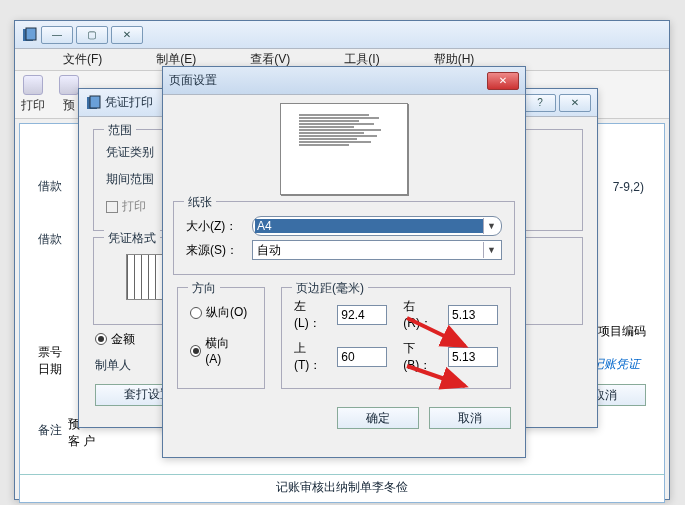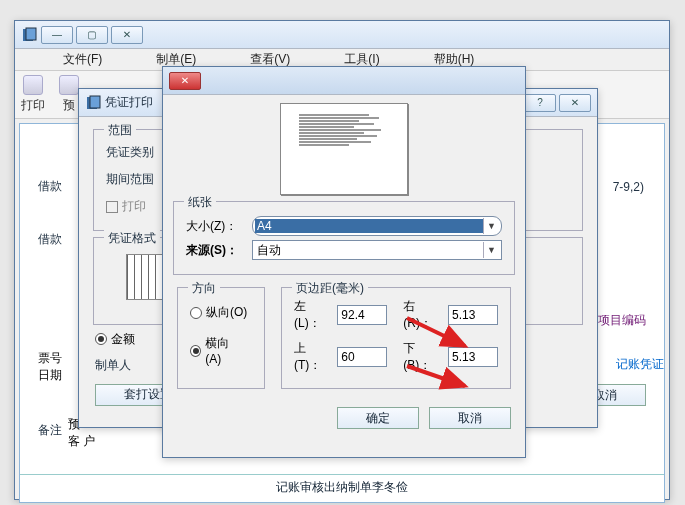--- a/index.html
+++ b/index.html
@@ -86,31 +86,31 @@
         <span class="tlbl">打印</span>
       </div>
     <div class="toolbtn">
         <div class="tico"></div>
         <span class="tlbl">预</span>
       </div>
   </div>
 
   <div class="content">
     <div style="position:absolute;right:20px;top:56px;color:#234;">7-9,2)</div>
-    <div style="position:absolute;right:18px;top:188px;color:#701a75;">项目编码</div>
-    <div style="position:absolute;right:0;top:232px;" class="blue-link">记账凭证</div>
+    <div style="position:absolute;right:18px;top:199px;color:#000000;">项目编码</div>
+    <div style="position:absolute;right:24px;top:232px;font-style:italic;" class="blue-link">记账凭证</div>
     <div style="position:absolute;right:18px;top:260px;"><span class="btn">取消</span></div>
 
     <div style="margin-top:46px;">
       <div class="row-label">借款</div>
       <div style="height:24px;"></div>
       <div class="row-label">借款</div>
     </div>
 
-    <div style="position:absolute;left:18px;top:226px;">
+    <div style="position:absolute;left:18px;top:220px;">
       <span>票号</span><br>
       <span>日期</span>
     </div>
 
     <div style="position:absolute;left:18px;top:292px;display:flex;gap:6px;">
       <span class="row-label">备注</span>
       <div style="display:flex;flex-direction:column;">
         <span>预</span>
         <span>客  户</span>
       </div>
@@ -165,20 +165,21 @@
       <input class="tinput" style="width: 28px;" value="季">
     </div>
     <div style="margin:8px 6px;">
       <span class="btn">套打设置</span>
     </div>
   </div>
 </div>
 
 <div class="window" style="left:162px;top:66px;width:364px;height:392px;background:#f0f0f0;">
   <div class="titlebar" style="background:linear-gradient(#dfeaf7,#c7d9ee);">
+    <span class="title">页面设置</span>
     <div class="sysbtns">
         <div class="sysbtn red">✕</div>
       </div>
   </div>
 
   <div class="preview">
     <div class="ln" style="width:70%"></div>
       <div class="ln" style="width:80%"></div>
       <div class="ln" style="width:60%"></div>
     <div class="ln" style="width:75%"></div>
@@ -194,21 +195,21 @@
   <div class="fieldset" style="margin:6px 10px;">
     <span class="legend">纸张</span>
     <div style="display:flex;align-items:center;margin:4px 0 4px;">
       <span style="width:66px;">大小(Z)：</span>
       <div class="select hl" style="flex:1;border-radius:9px;">
         <span class="opt">A4</span>
         <span class="chev">▼</span>
       </div>
     </div>
     <div style="display:flex;align-items:center;">
-      <span style="width:66px;font-weight:bold;">来源(S)：</span>
+      <span style="width:66px;">来源(S)：</span>
       <div class="select" style="flex:1;">
         <span class="opt">自动</span>
         <span class="chev">▼</span>
       </div>
     </div>
   </div>
 
   <div style="display:flex;gap:8px;margin:0 10px;">
     <div class="fieldset" style="width:98px;">
       <span class="legend">方向</span>

